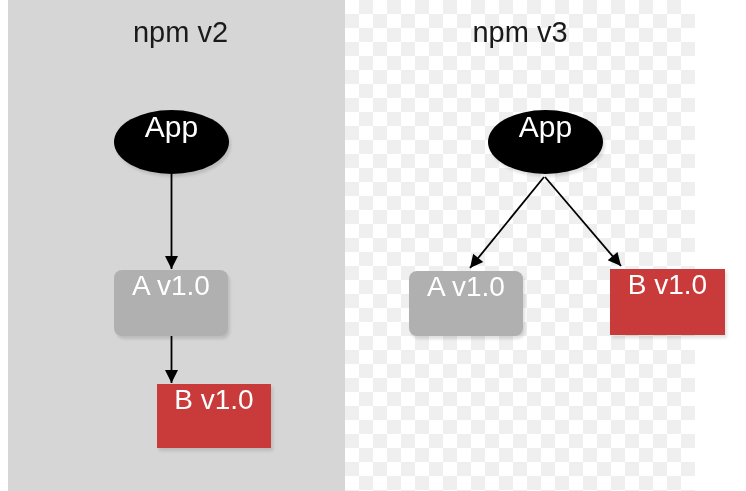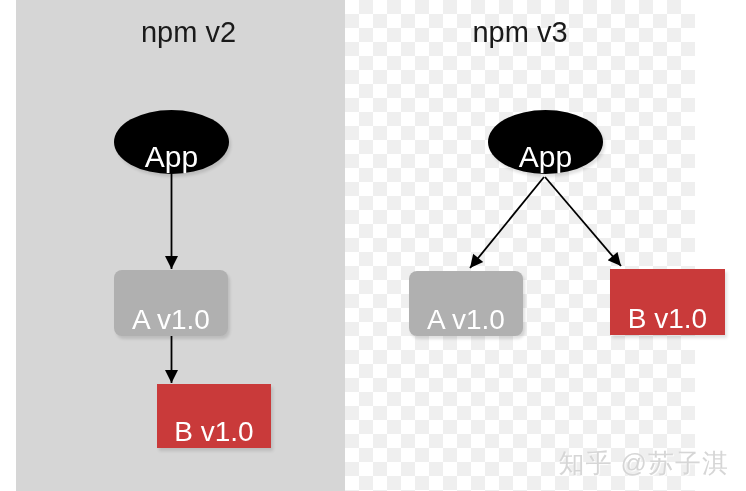--- a/index.html
+++ b/index.html
@@ -6,21 +6,21 @@
   .stage {
     position: relative;
     width: 746px;
     height: 491px;
     overflow: hidden;
     font-family: "Liberation Sans", sans-serif;
     background: #ffffff;
   }
   .panel { position: absolute; top: 0; height: 491px; }
   .panel-left {
-    left: 16px; width: 345px;
+    left: 8px; width: 345px;
     background: #d6d6d6;
   }
   .panel-right {
     left: 345px; width: 350px;
     background-color: #ffffff;
     background-image:
       linear-gradient(45deg, #efefef 25%, transparent 25%, transparent 75%, #efefef 75%),
       linear-gradient(45deg, #efefef 25%, transparent 25%, transparent 75%, #efefef 75%);
     background-size: 28px 28px;
     background-position: 0 0, 14px 14px;
@@ -28,21 +28,21 @@
   .panel-title {
     position: absolute;
     top: 16px; left: 0; right: 0;
     text-align: center;
     font-size: 29px;
     color: #1a1a1a;
   }
   .node {
     position: absolute;
     display: flex;
-    align-items: flex-end;
+    align-items: flex-start;
     justify-content: center;
     color: #ffffff;
     font-size: 28px;
   }
   .node.ellipse {
     width: 115px; height: 64px;
     background: #000000;
     border-radius: 50%;
     font-size: 30px;
     box-shadow: 2px 3px 3px rgba(0,0,0,0.12);
@@ -113,15 +113,14 @@
       <marker id="arrow" viewBox="0 0 10 10" refX="10" refY="5" markerWidth="15" markerHeight="13" markerUnits="userSpaceOnUse" orient="auto">
         <path d="M0,0 L10,5 L0,10 Z" fill="#000000"></path>
       </marker>
     </defs>
     <line x1="171.5" y1="174" x2="171.5" y2="269" stroke="#000000" stroke-width="1.8" marker-end="url(#arrow)"></line>
     <line x1="171.5" y1="336" x2="171.5" y2="383" stroke="#000000" stroke-width="1.8" marker-end="url(#arrow)"></line>
     <line x1="544" y1="177" x2="470" y2="268" stroke="#000000" stroke-width="1.8" marker-end="url(#arrow)"></line>
     <line x1="545" y1="177" x2="621" y2="266" stroke="#000000" stroke-width="1.8" marker-end="url(#arrow)"></line>
   </svg>
 
-  <div class="watermark">知乎 @苏子淇</div>
 
 </div>
 
 </body></html>

